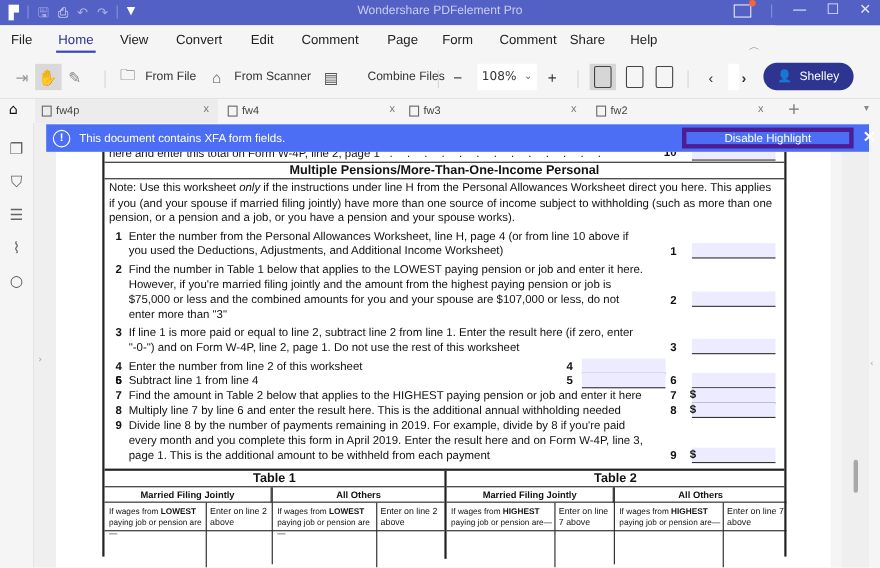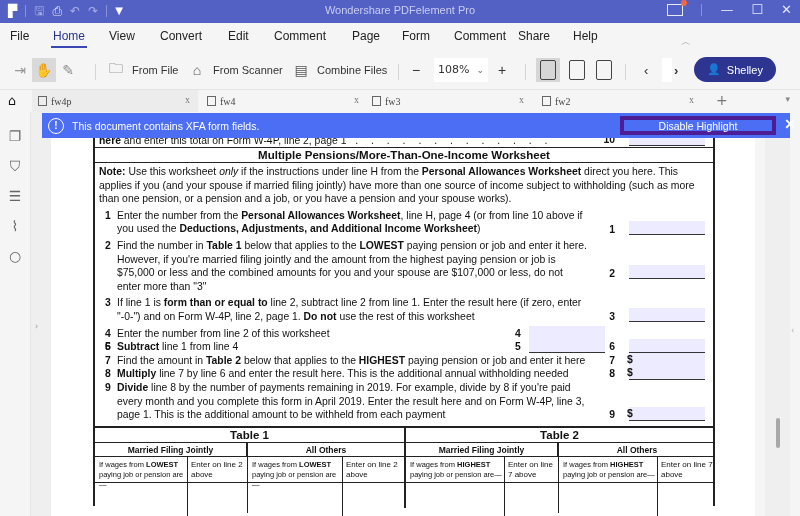--- a/index.html
+++ b/index.html
@@ -35,21 +35,21 @@
   .zoombox .caret { position: absolute; right: 4px; top: 0; font-size: 9px; color: #666; }
   .page-icon { width: 16px; height: 20px; border: 1.5px solid #444; border-radius: 2px; position: relative; display: inline-block; }
   .view-btn { position: absolute; top: 8px; width: 24px; height: 24px; display: flex; align-items: center; justify-content: center; }
   .view-btn.pressed { background: #d6d6d6; }
   .navbox { position: absolute; left: 662px; top: 8px; width: 10px; height: 24px; background: #fff; }
   .user-btn { position: absolute; left: 694px; top: 57px; width: 82px; height: 25px; border-radius: 13px; background: #2d3590; color: #fff; font-size: 11px; display: flex; align-items: center; justify-content: center; gap: 6px; font-family: "Liberation Sans", sans-serif; }
 
   
   .tabbar { position: absolute; left: 0; top: 90px; width: 800px; height: 22px; background: #f5f5f5; }
   .home-icon { position: absolute; left: 8px; top: 3px; font-size: 13px; color: #111; }
-  .tab { position: absolute; top: 0; height: 22px; width: 166px; font-size: 10px; color: #444; display: flex; align-items: center; padding-left: 6px; font-family: Liberation Serif, serif; }
+  .tab { position: absolute; top: 0; height: 22px; width: 166px; font-size: 10px; color: #444; display: flex; align-items: center; padding-left: 6px; font-family: Liberation Sans, sans-serif; }
   .tab.active { background: #ececec; }
   .tab .doc { display: inline-block; width: 9px; height: 10px; border: 1px solid #666; margin-right: 4px; }
   .tab .close { position: absolute; right: 8px; top: 4px; font-size: 10px; color: #777; }
   .tab-add { position: absolute; left: 716px; top: 2px; font-size: 14px; color: #777; }
   .tab-menu { position: absolute; right: 10px; top: 4px; font-size: 9px; color: #888; }
 
   
   .leftrail { position: absolute; left: 0; top: 112px; width: 31px; height: 404px; background: #f5f5f5; border-right: 1px solid #e4e4e4; }
   .rail-icon { position: absolute; left: 8px; width: 14px; height: 16px; color: #666; font-size: 14px; line-height: 16px; text-align: center; }
   .rail-toggle { position: absolute; left: 35px; top: 322px; font-size: 8px; color: #999; }
@@ -63,21 +63,21 @@
 
   
   .docview { position: absolute; left: 51px; top: 138px; width: 704px; height: 378px; background: #fff; overflow: hidden; }
   .rightpane { position: absolute; left: 765px; top: 138px; width: 25px; height: 378px; background: #efefef; }
   .rightstrip { position: absolute; left: 790px; top: 112px; width: 10px; height: 404px; background: #f5f5f5; }
   .scroll-thumb { position: absolute; left: 776px; top: 418px; width: 4px; height: 30px; background: #a8a8a8; border-radius: 2px; }
   .right-collapse { position: absolute; left: 791px; top: 326px; font-size: 8px; color: #aaa; }
 
   .form { position: absolute; left: 42px; top: -6px; width: 622px; border-left: 2px solid #222; border-right: 2px solid #222; font-family: "Liberation Sans", sans-serif; font-size: 10.4px; color: #111; line-height: 13.6px; }
   .row { position: relative; }
-  .b { font-weight: bold; }
+  .b { font-weight: normal; }
   .i { font-style: italic; }
   .topline { height: 16px; padding-left: 4px; padding-top: 2px; border-bottom: 1.5px solid #222; }
   .wshead { height: 15px; text-align: center; font-weight: bold; font-size: 11.5px; border-bottom: 1px solid #222; line-height: 15px; }
   .note { padding: 2px 4px 0 4px; }
   .ln { position: relative; padding-left: 22px; padding-right: 125px; }
   .ln .num { position: absolute; left: 10px; top: 0; font-weight: bold; }
   .lnr { position: absolute; right: 98px; font-weight: bold; }
   .fld { position: absolute; right: 8px; width: 76px; height: 14px; background: #ecebff; border-bottom: 1px solid #333; }
   .fld.dollar::before { content: "$"; position: absolute; left: -2px; top: 0; font-weight: bold; color: #111; }
   .midfld { position: absolute; width: 76px; height: 14px; background: #ecebff; border-bottom: 1px solid #333; }
@@ -141,21 +141,21 @@
   <div class="tb" style="left:104px">
     <span class="tb-icon">🗀</span>
     <span style="margin-left:4px">From File</span>
   </div>
   <div class="tb" style="left:185px">
     <span class="tb-icon">⌂</span>
     <span style="margin-left:4px">From Scanner</span>
   </div>
   <div class="tb" style="left:289px">
     <span class="tb-icon">▤</span>
-    <span style="margin-left:4px">Combine Files</span>
+    <span style="margin-left:21px">Combine Files</span>
   </div>
   <span class="vsep" style="left:398px"></span>
   <div class="tb" style="left:412px; font-size:14px">−</div>
   <div class="zoombox">
     <span>108%</span>
     <span class="caret">⌄</span>
   </div>
   <div class="tb" style="left:498px; font-size:14px">+</div>
   <span class="vsep" style="left:525px"></span>
   <div class="view-btn pressed" style="left:536px">
@@ -214,40 +214,40 @@
 <span class="rail-toggle">›</span>
 
 <div class="docview">
   <div class="form">
     <div class="row topline">
       <span class="b">here</span><span> and enter this total on Form W-4P, line 2, page 1</span>
       <span class="dots" style="margin-left:6px">. . . . . . . . . . . . .</span>
       <span class="lnr" style="top:1px">10</span>
       <span class="fld" style="top:0px"></span>
     </div>
-    <div class="row wshead">Multiple Pensions/More-Than-One-Income Worksheet</div>
+    <div class="row wshead">Multiple Pensions/More-Than-One-Income Personal</div>
     <div class="row note">
       <span class="b">Note:</span><span> Use this worksheet </span><span class="i">only</span><span> if the instructions under line H from the </span><span class="b">Personal Allowances Worksheet</span><span> direct you here. This applies if you (and your spouse if married filing jointly) have more than one source of income subject to withholding (such as more than one pension, or a pension and a job, or you have a pension and your spouse works).</span>
     </div>
 
     <div class="row ln" style="margin-top:3px">
       <span class="num">1</span>
       <span>Enter the number from the </span><span class="b">Personal Allowances Worksheet</span><span>, line H, page 4 (or from line 10 above if you used the </span><span class="b">Deductions, Adjustments, and Additional Income Worksheet</span><span>)</span>
       <span class="lnr" style="top:14px">1</span>
       <span class="fld" style="top:12px"></span>
     </div>
     <div class="row ln" style="margin-top:3px">
       <span class="num">2</span>
       <span>Find the number in </span><span class="b">Table 1</span><span> below that applies to the </span><span class="b">LOWEST</span><span> paying pension or job and enter it here. However, if you're married filing jointly and the amount from the highest paying pension or job is $75,000 or less and the combined amounts for you and your spouse are $107,000 or less, do not enter more than "3"</span>
       <span class="lnr" style="top:28px">2</span>
       <span class="fld" style="top:26px"></span>
     </div>
     <div class="row ln" style="margin-top:3px">
       <span class="num">3</span>
-      <span>If line 1 is </span><span class="b">form than or equal to</span><span> line 2, subtract line 2 from line 1. Enter the result here (if zero, enter "-0-") and on Form W-4P, line 2, page 1. </span><span class="b">Do not</span><span> use the rest of this worksheet</span>
+      <span>If line 1 is </span><span class="b">more paid or equal to</span><span> line 2, subtract line 2 from line 1. Enter the result here (if zero, enter "-0-") and on Form W-4P, line 2, page 1. </span><span class="b">Do not</span><span> use the rest of this worksheet</span>
       <span class="lnr" style="top:14px">3</span>
       <span class="fld" style="top:12px"></span>
     </div>
     <div class="row ln" style="margin-top:3px">
       <span class="num">4</span>
       <span>Enter the number from line 2 of this worksheet</span>
       <span class="midnum" style="left:420px;top:0">4</span>
       <span class="midfld" style="left:434px;top:-1px"></span>
     </div>
     <div class="row ln">

